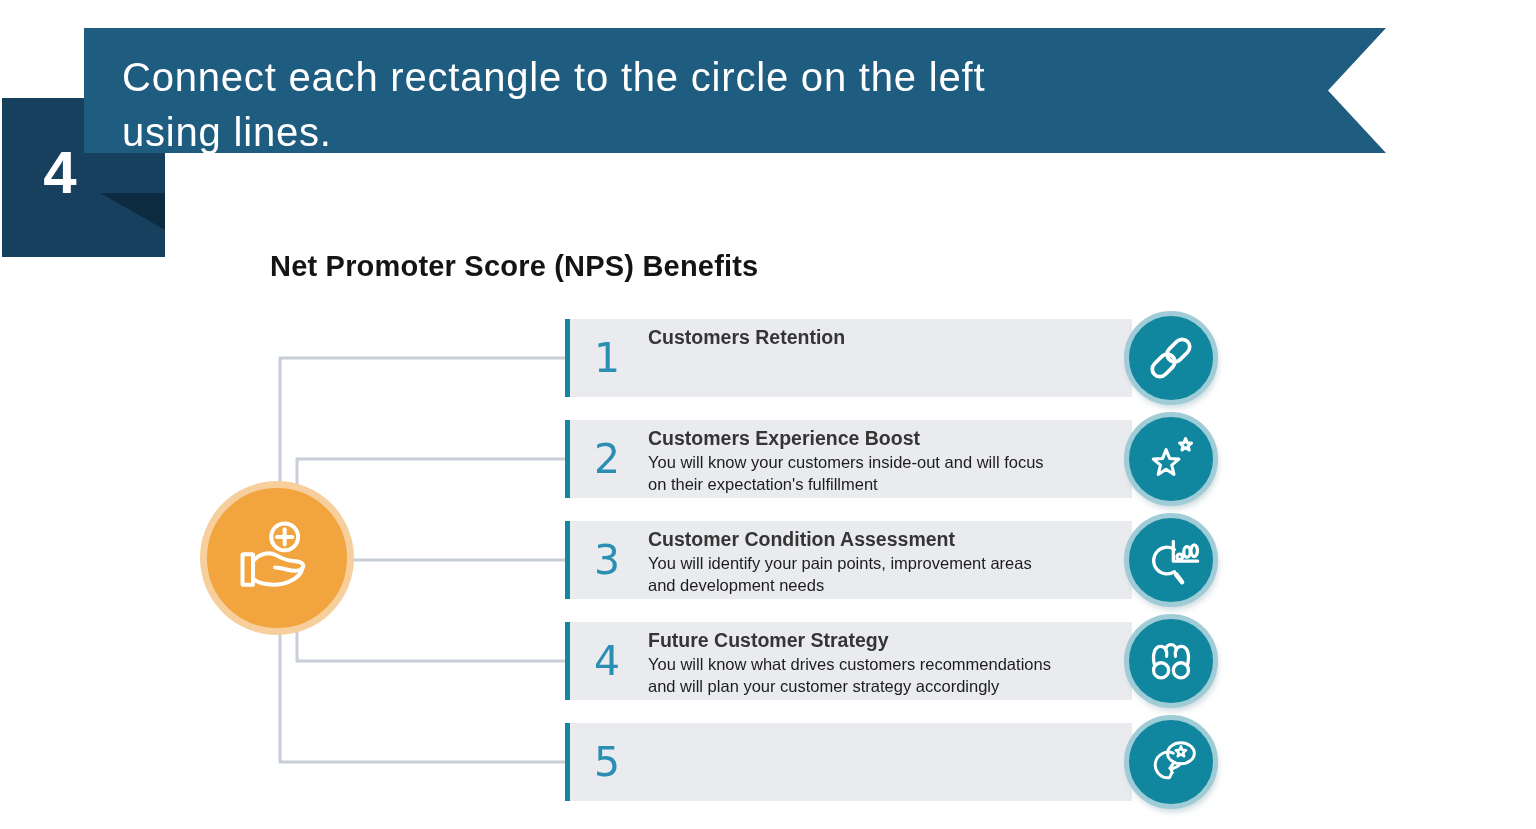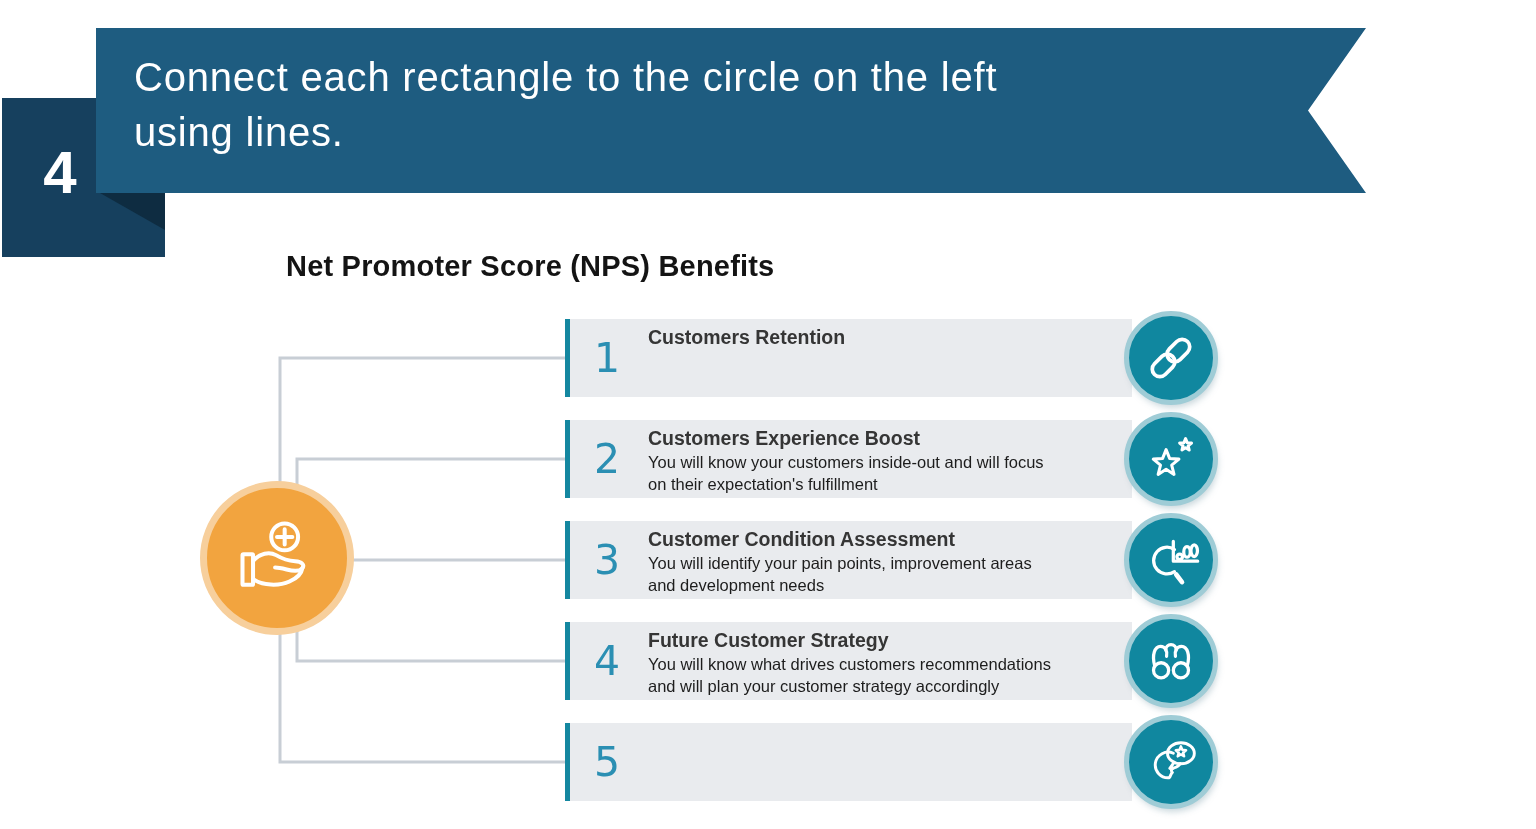--- a/index.html
+++ b/index.html
@@ -10,29 +10,29 @@
   
   .step-tab{position:absolute;left:2px;top:98px;width:163px;height:159px;
             background:var(--tab-navy);z-index:1;}
   .step-tab .num4{position:absolute;left:0;top:0;width:100px;height:100%;
             display:flex;align-items:center;justify-content:center;
             padding-left:16px;padding-bottom:10px;box-sizing:border-box;
             color:#fff;font-size:60px;font-weight:bold;}
   .banner-fold{position:absolute;left:100px;top:193px;width:65px;height:37px;
             background:var(--fold-navy);
             clip-path:polygon(0 0,100% 0,100% 100%);z-index:2;}
-  .banner{position:absolute;left:96px;top:28px;width:1270px;height:165px;
+  .banner{position:absolute;left:84px;top:28px;width:1270px;height:125px;
             background:var(--banner-blue);z-index:3;
-            clip-path:polygon(0 0,100% 0,calc(100% - 58px) 50%,100% 100%,0 100%);}
+            clip-path:polygon(0 0,100% 0,calc(100% - 58px) 50%,100% 100%,0 100%);padding-left:32px;}
   .banner .banner-text{position:absolute;left:38px;top:22px;color:#fff;
             font-size:40px;line-height:55px;letter-spacing:0.8px;
             white-space:pre-line;font-weight:normal;}
 
   
-  .diagram-title{position:absolute;left:286px;top:250px;margin:0;
+  .diagram-title{position:absolute;left:270px;top:250px;margin:0;
             font-size:29px;font-weight:bold;color:#141414;letter-spacing:0.2px;}
 
   
   .connectors{position:absolute;left:0;top:0;z-index:1;}
   .connectors path{stroke:var(--connector-gray);stroke-width:3;fill:none;}
 
   
   .hub{position:absolute;left:200px;top:481px;width:140px;height:140px;
        border-radius:50%;background:var(--orange);
        border:7px solid var(--orange-ring);z-index:4;

